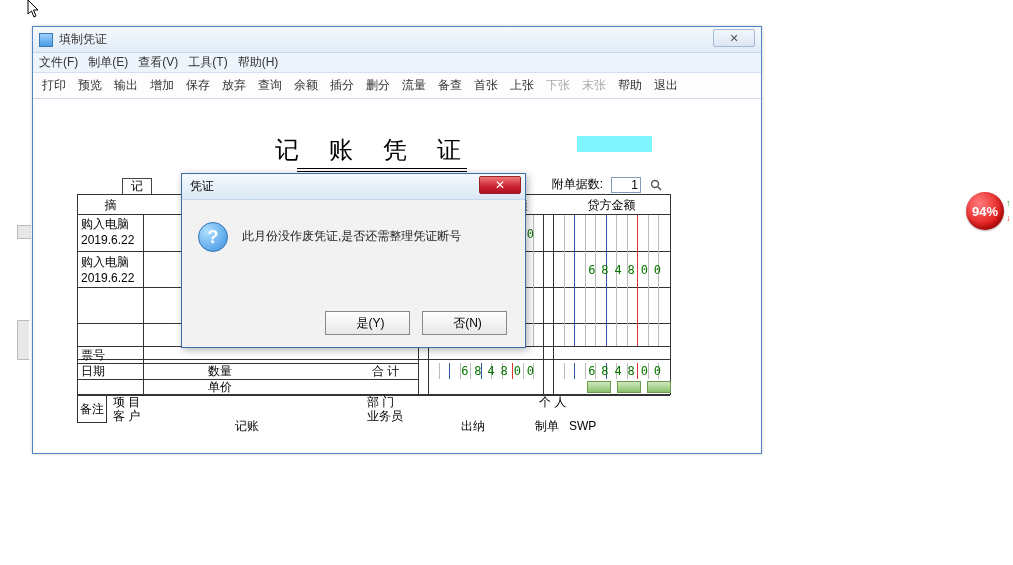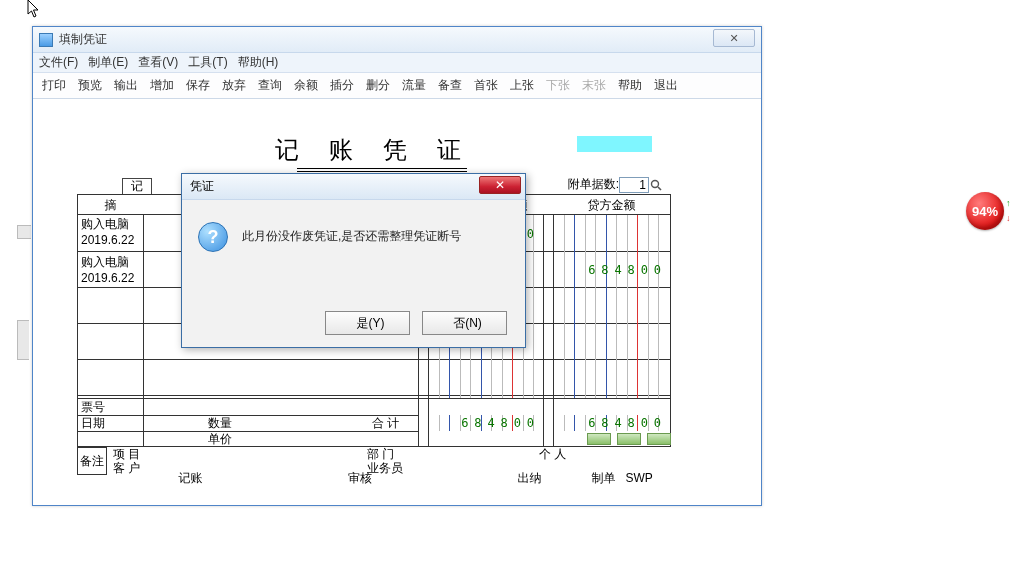--- a/index.html
+++ b/index.html
@@ -22,21 +22,21 @@
     height: 20px;
     pointer-events: none;
     z-index: 1000;
   }
   
   .window {
     position: absolute;
     left: 32px;
     top: 26px;
     width: 730px;
-    height: 480px;
+    height: 428px;
     background: #fff;
     border: 1px solid #4f85c8;
     box-shadow: 0 0 3px rgba(0,0,0,0.2);
   }
   .titlebar {
     height: 26px;
     background: linear-gradient(#f5f9fd, #e1ecf7);
     border-bottom: 1px solid #c7d8ec;
     display: flex;
     align-items: center;
@@ -148,21 +148,21 @@
     height: 16px;
     background: #7ff6ff;
   }
   .attach-row {
     position: absolute;
     right: 8px;
     top: 72px;
     font-size: 12px;
     display: flex;
     align-items: center;
-    gap: 0;
+    gap: 8px;
   }
   .attach-row input {
     width: 30px;
     font-size: 12px;
     text-align: right;
     border: 1px solid #7f9db9;
     height: 16px;
     padding: 0 2px;
   }
   .attach-row .mag {
@@ -603,21 +603,20 @@
 
       <div class="note-buttons">
         <span></span>
         <span></span>
         <span></span>
       </div>
     </div>
 
     <div class="signatures">
       <div class="sig-center">记账</div>
-      <div class="sig-center">审核</div>
       <div class="sig-center">出纳</div>
       <div style="text-align:left;padding-left:50px">
         <span>制单</span>&nbsp;&nbsp;
         <span>SWP</span>
       </div>
     </div>
   </div>
 </div>
 
 <div class="dialog">

